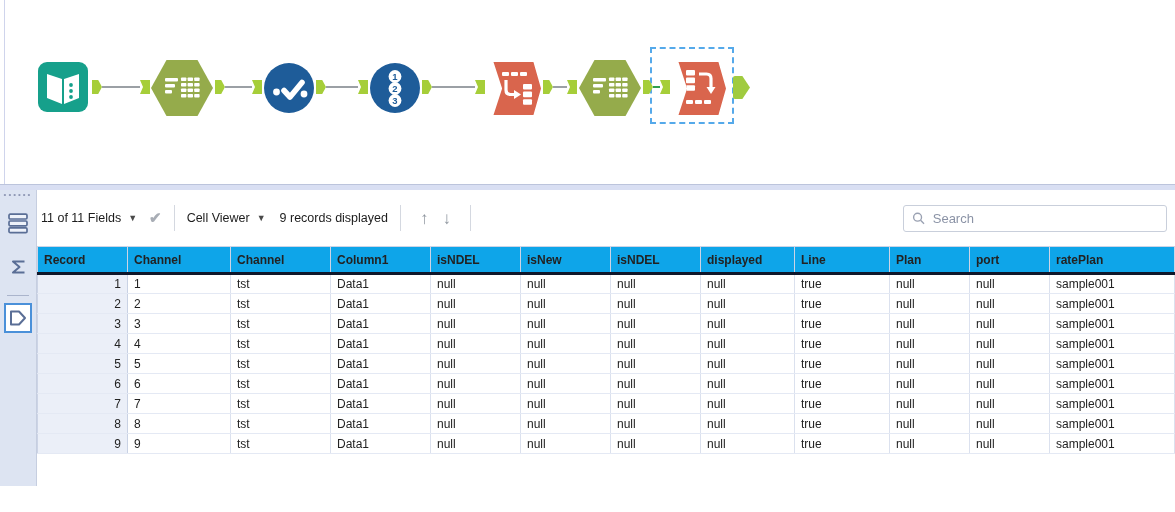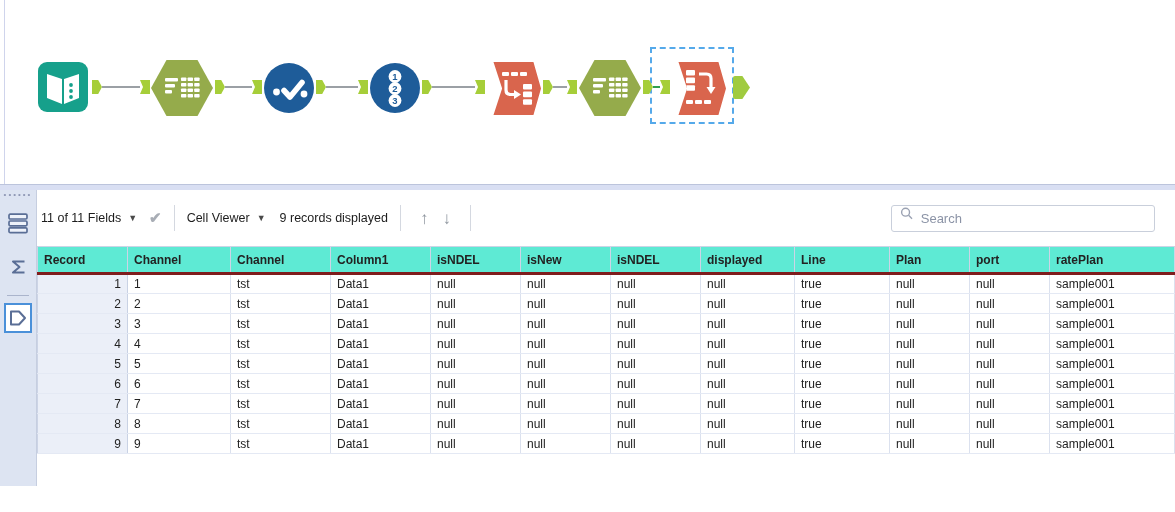--- a/index.html
+++ b/index.html
@@ -39,28 +39,28 @@
   .side-div { width:22px; height:1px; background:#aab4cc; margin-top:16px; }
   .side-btn.selected { margin-top:7px; background:#fff; border:2px solid #4a90d9; width:28px; height:30px; }
 
   .res-main { flex:1; display:flex; flex-direction:column; overflow:hidden; }
   .toolbar { height:56px; display:flex; align-items:center; padding-left:4px; font-size:12.5px; color:#1c1c1c; flex-shrink:0; }
   .tb-label { white-space:nowrap; }
   .caret { font-size:9px; color:#4a4a4a; margin:0 0 0 7px; }
   .tb-check { color:#a8adb5; font-size:15px; margin-left:12px; font-weight:bold; }
   .tb-sep { width:1px; height:26px; background:#d4d8e0; margin:0 12px; }
   .tb-arrow { color:#8e959e; font-size:17px; margin:0 7px; line-height:1; }
-  .searchbox { display:flex; gap:7px; width:264px; height:27px;
-               border:1px solid #c9cfdb; border-radius:3px; padding:0 8px; margin-left:auto; margin-right:20px; background:#fff; }
+  .searchbox { display:flex; align-items:center; gap:7px; width:264px; height:27px;
+               border:1px solid #c9cfdb; border-radius:3px; padding:0 8px; margin-left:auto; margin-right:8px; background:#fff; }
   .searchbox input { border:none; outline:none; width:100%; font-size:13px; color:#333; font-family:"Liberation Sans",sans-serif; background:transparent; }
   .searchbox input::placeholder { color:#8b93a6; }
 
   table { border-collapse:collapse; table-layout:fixed; width:1137px; font-size:12px; color:#222; }
-  th { height:27px; background:#5eead4; font-weight:bold; text-align:left; padding:0 4px 0 6px;
-       border-top:1px solid #ccd4e6; border-right:1px solid #ccd4e6; border-bottom:3px solid #7f1d1d;
+  th { height:27px; background:#0ea5e9; font-weight:bold; text-align:left; padding:0 4px 0 6px;
+       border-top:1px solid #ccd4e6; border-right:1px solid #ccd4e6; border-bottom:3px solid #0f172a;
        overflow:hidden; white-space:nowrap; }
   th:first-child { border-left:1px solid #ccd4e6; }
   td { height:20px; background:#fff; padding:0 6px; border-right:1px solid #dbe1ee; border-bottom:1px solid #e4e9f4;
        overflow:hidden; white-space:nowrap; }
   td.record { background:#ebeff8; text-align:right; border-right:1px solid #c9d2e4; border-left:1px solid #ccd4e6; }
 </style>
 </head>
 <body>
 
 <div class="canvas">

